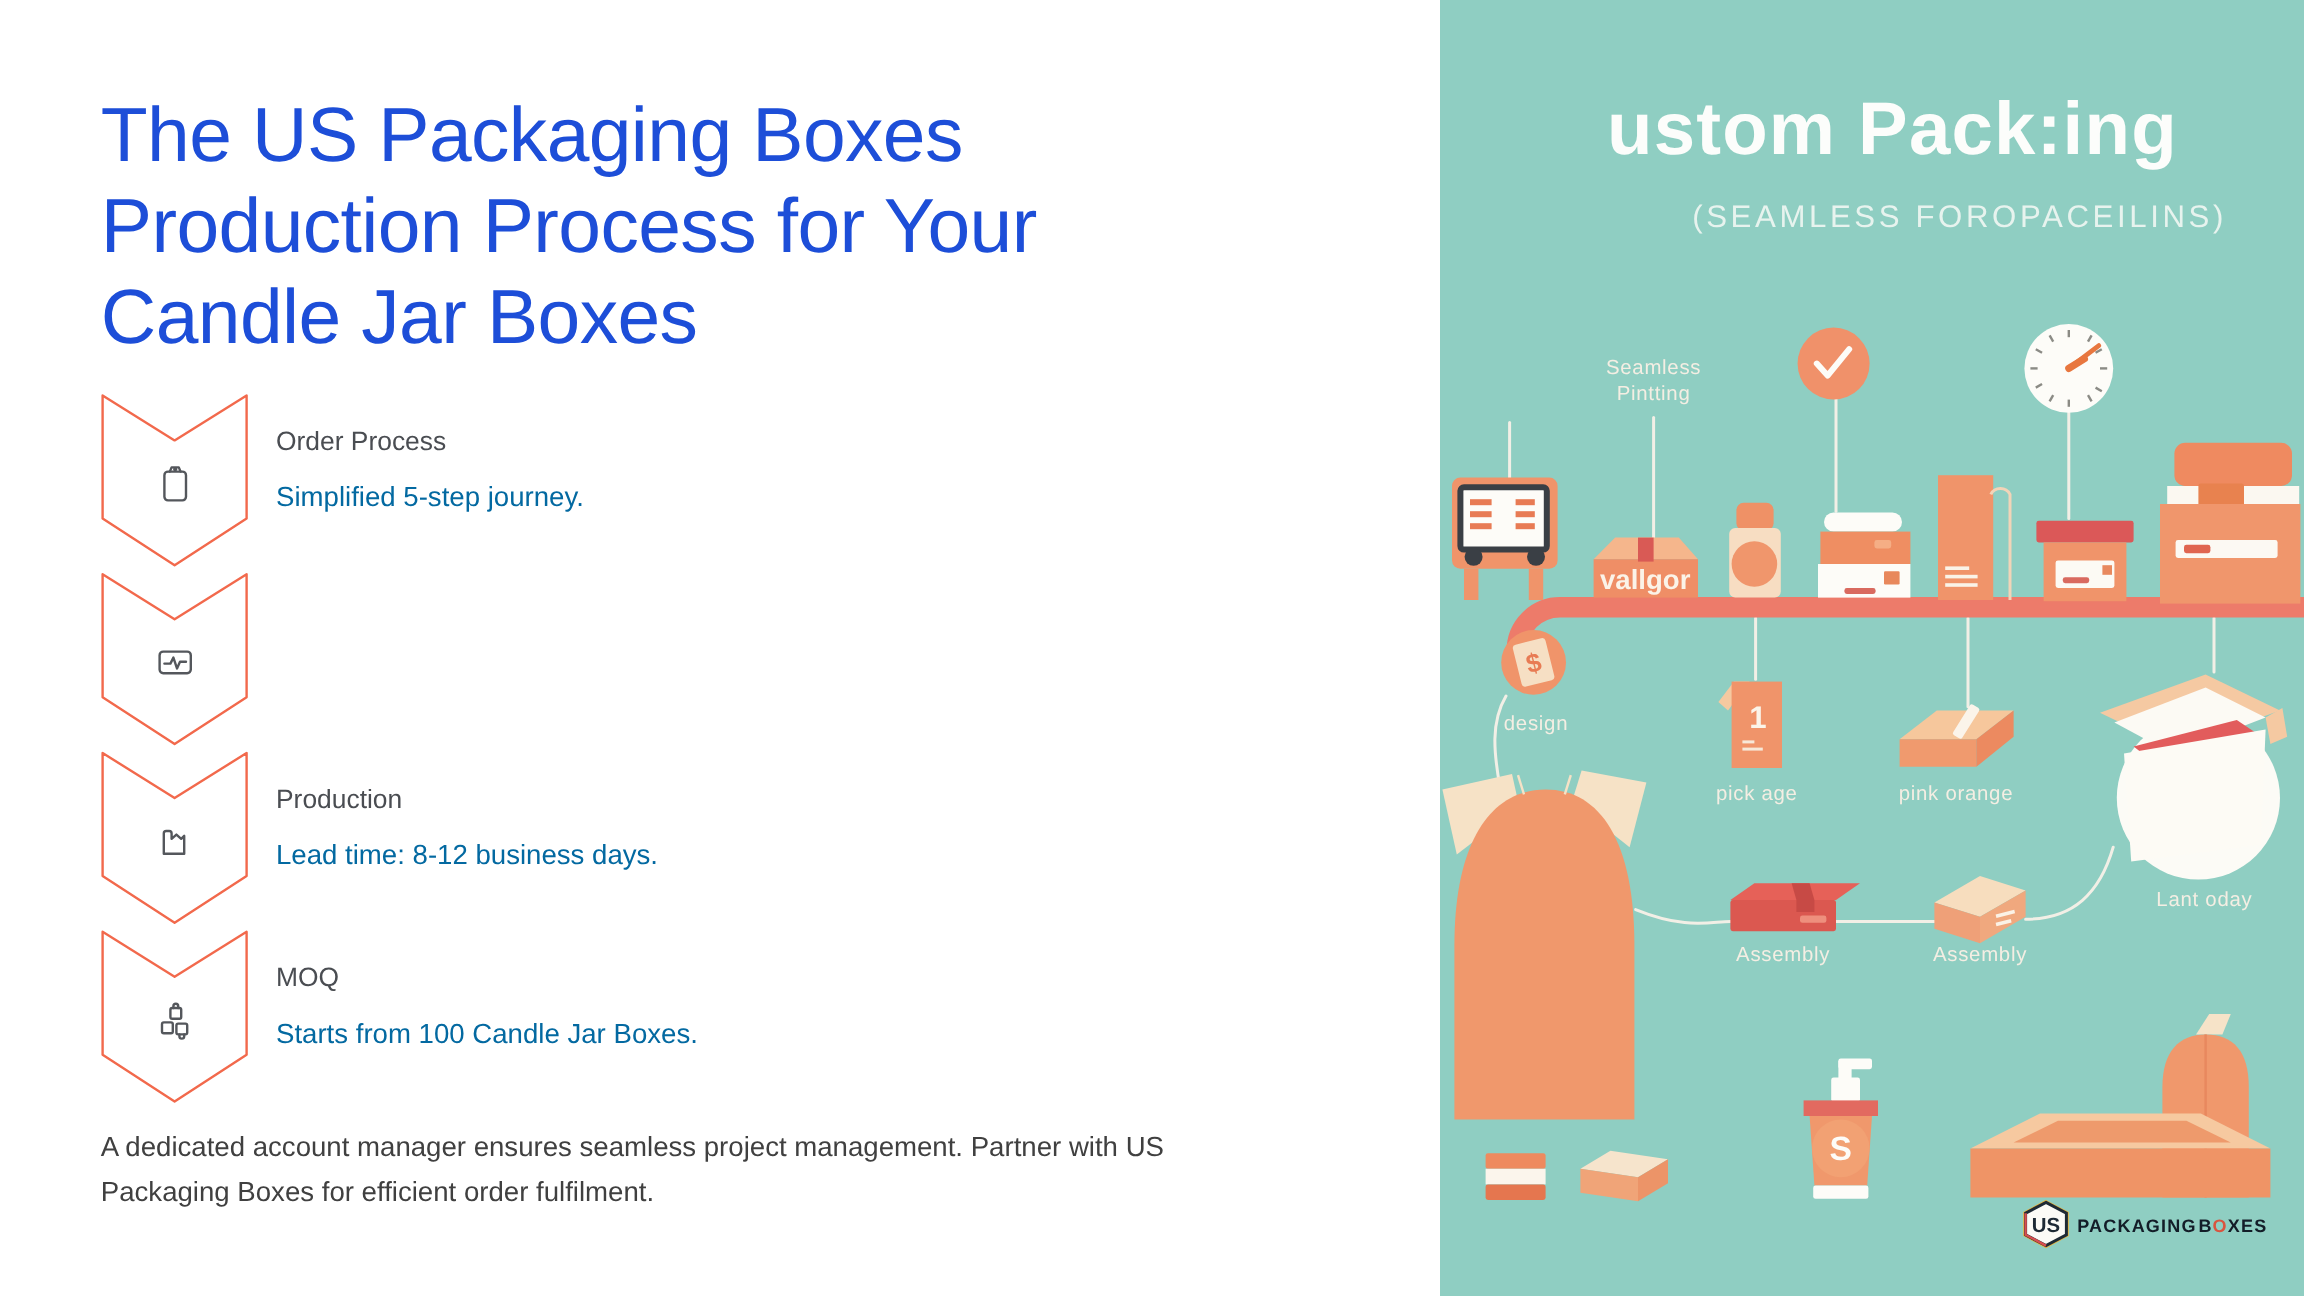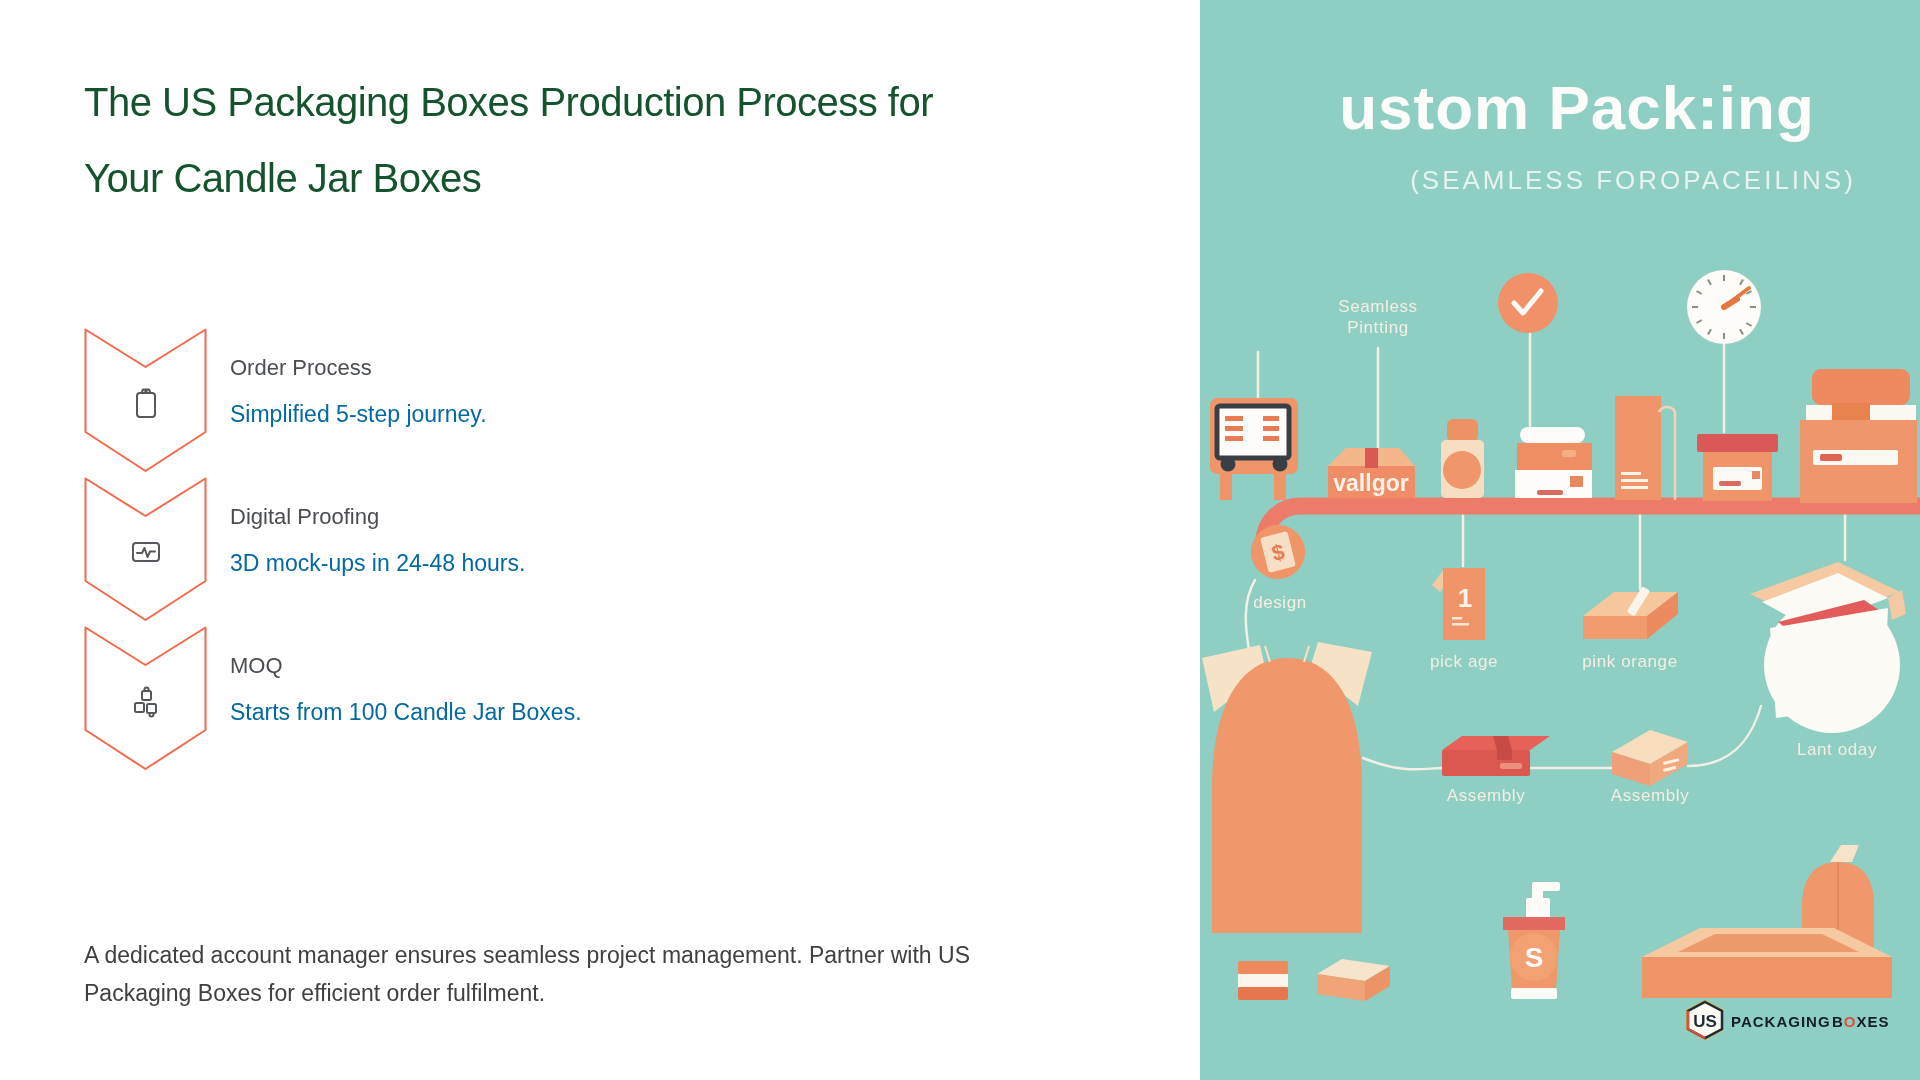--- a/index.html
+++ b/index.html
@@ -4,22 +4,22 @@
 <style>
   html,body{margin:0;padding:0;}
   body{
     width:1920px;height:1080px;position:relative;overflow:hidden;
     background:#ffffff;
     font-family:"Liberation Sans", sans-serif;
   }
   
   .left-pane{position:absolute;left:0;top:0;width:1200px;height:1080px;background:#ffffff;}
   .headline{
-    position:absolute;left:84px;top:64px;width:900px;
-    font-size:40px;line-height:76px;font-weight:500;color:#14532d;letter-spacing:-0.5px;
+    position:absolute;left:84px;top:74px;width:900px;
+    font-size:64px;line-height:76px;font-weight:500;color:#1d4ed8;letter-spacing:-0.5px;
   }
   .steps{position:absolute;left:84px;top:328px;display:flex;flex-direction:column;gap:4px;}
   .step{display:flex;flex-direction:row;height:145px;}
   .chev{width:123px;height:145px;position:relative;flex:0 0 123px;}
   .chev svg.shape{position:absolute;left:0;top:0;}
   .chev svg.glyph{position:absolute;left:44px;top:57px;}
   .step-text{margin-left:23px;padding-top:22px;}
   .step-title{font-size:22px;line-height:36px;color:#4a4d52;font-weight:400;}
   .step-desc{font-size:23px;line-height:28px;color:#0369a1;margin-top:14px;}
   .footer-note{
@@ -68,26 +68,36 @@
     <div class="step">
       <div class="chev">
         <svg class="shape" width="123" height="145" viewBox="0 0 123 145">
           <polygon points="1.5,1.5 61.5,39 121.5,1.5 121.5,104 61.5,143 1.5,104" fill="#ffffff" stroke="#F2694C" stroke-width="2" stroke-linejoin="round"></polygon>
         </svg>
         <svg class="glyph" width="36" height="36" viewBox="0 0 36 36" fill="none" stroke="#54575c" stroke-width="2" stroke-linejoin="round" stroke-linecap="round">
           <rect x="5" y="9" width="26" height="18" rx="3"></rect>
           <path d="M9 19 h5 l2.5-5 3 9 2.5-5.5 h5"></path>
         </svg>
       </div>
+    </div>
+
+    <div class="step">
+      <div class="chev">
+        <svg class="shape" width="123" height="145" viewBox="0 0 123 145">
+          <polygon points="1.5,1.5 61.5,39 121.5,1.5 121.5,104 61.5,143 1.5,104" fill="#ffffff" stroke="#F2694C" stroke-width="2" stroke-linejoin="round"></polygon>
+        </svg>
+        <svg class="glyph" width="36" height="36" viewBox="0 0 36 36" fill="none" stroke="#54575c" stroke-width="2" stroke-linejoin="round" stroke-linecap="round">
+          <path d="M8.5 28.5 V11.5 a2 2 0 0 1 2-2 h2.5 a2 2 0 0 1 2 2 v4.5 l4-3.5 4 3.5 2.5-2.5 V28.5 Z"></path>
+        </svg>
+      </div>
       <div class="step-text">
-        <div class="step-title">Digital Proofing</div>
-        <div class="step-desc">3D mock-ups in 24-48 hours.</div>
+        <div class="step-title">Production</div>
+        <div class="step-desc">Lead time: 8-12 business days.</div>
       </div>
     </div>
-
 
     <div class="step">
       <div class="chev">
         <svg class="shape" width="123" height="145" viewBox="0 0 123 145">
           <polygon points="1.5,1.5 61.5,39 121.5,1.5 121.5,104 61.5,143 1.5,104" fill="#ffffff" stroke="#F2694C" stroke-width="2" stroke-linejoin="round"></polygon>
         </svg>
         <svg class="glyph" width="36" height="36" viewBox="0 0 36 36" fill="none" stroke="#54575c" stroke-width="2" stroke-linejoin="round" stroke-linecap="round">
           <rect x="14" y="8" width="9" height="9" rx="1.5"></rect>
           <path d="M16.5 8 v-1.5 a2 2 0 0 1 4 0 V8"></path>
           <rect x="7" y="20" width="9" height="9" rx="1.5"></rect>

